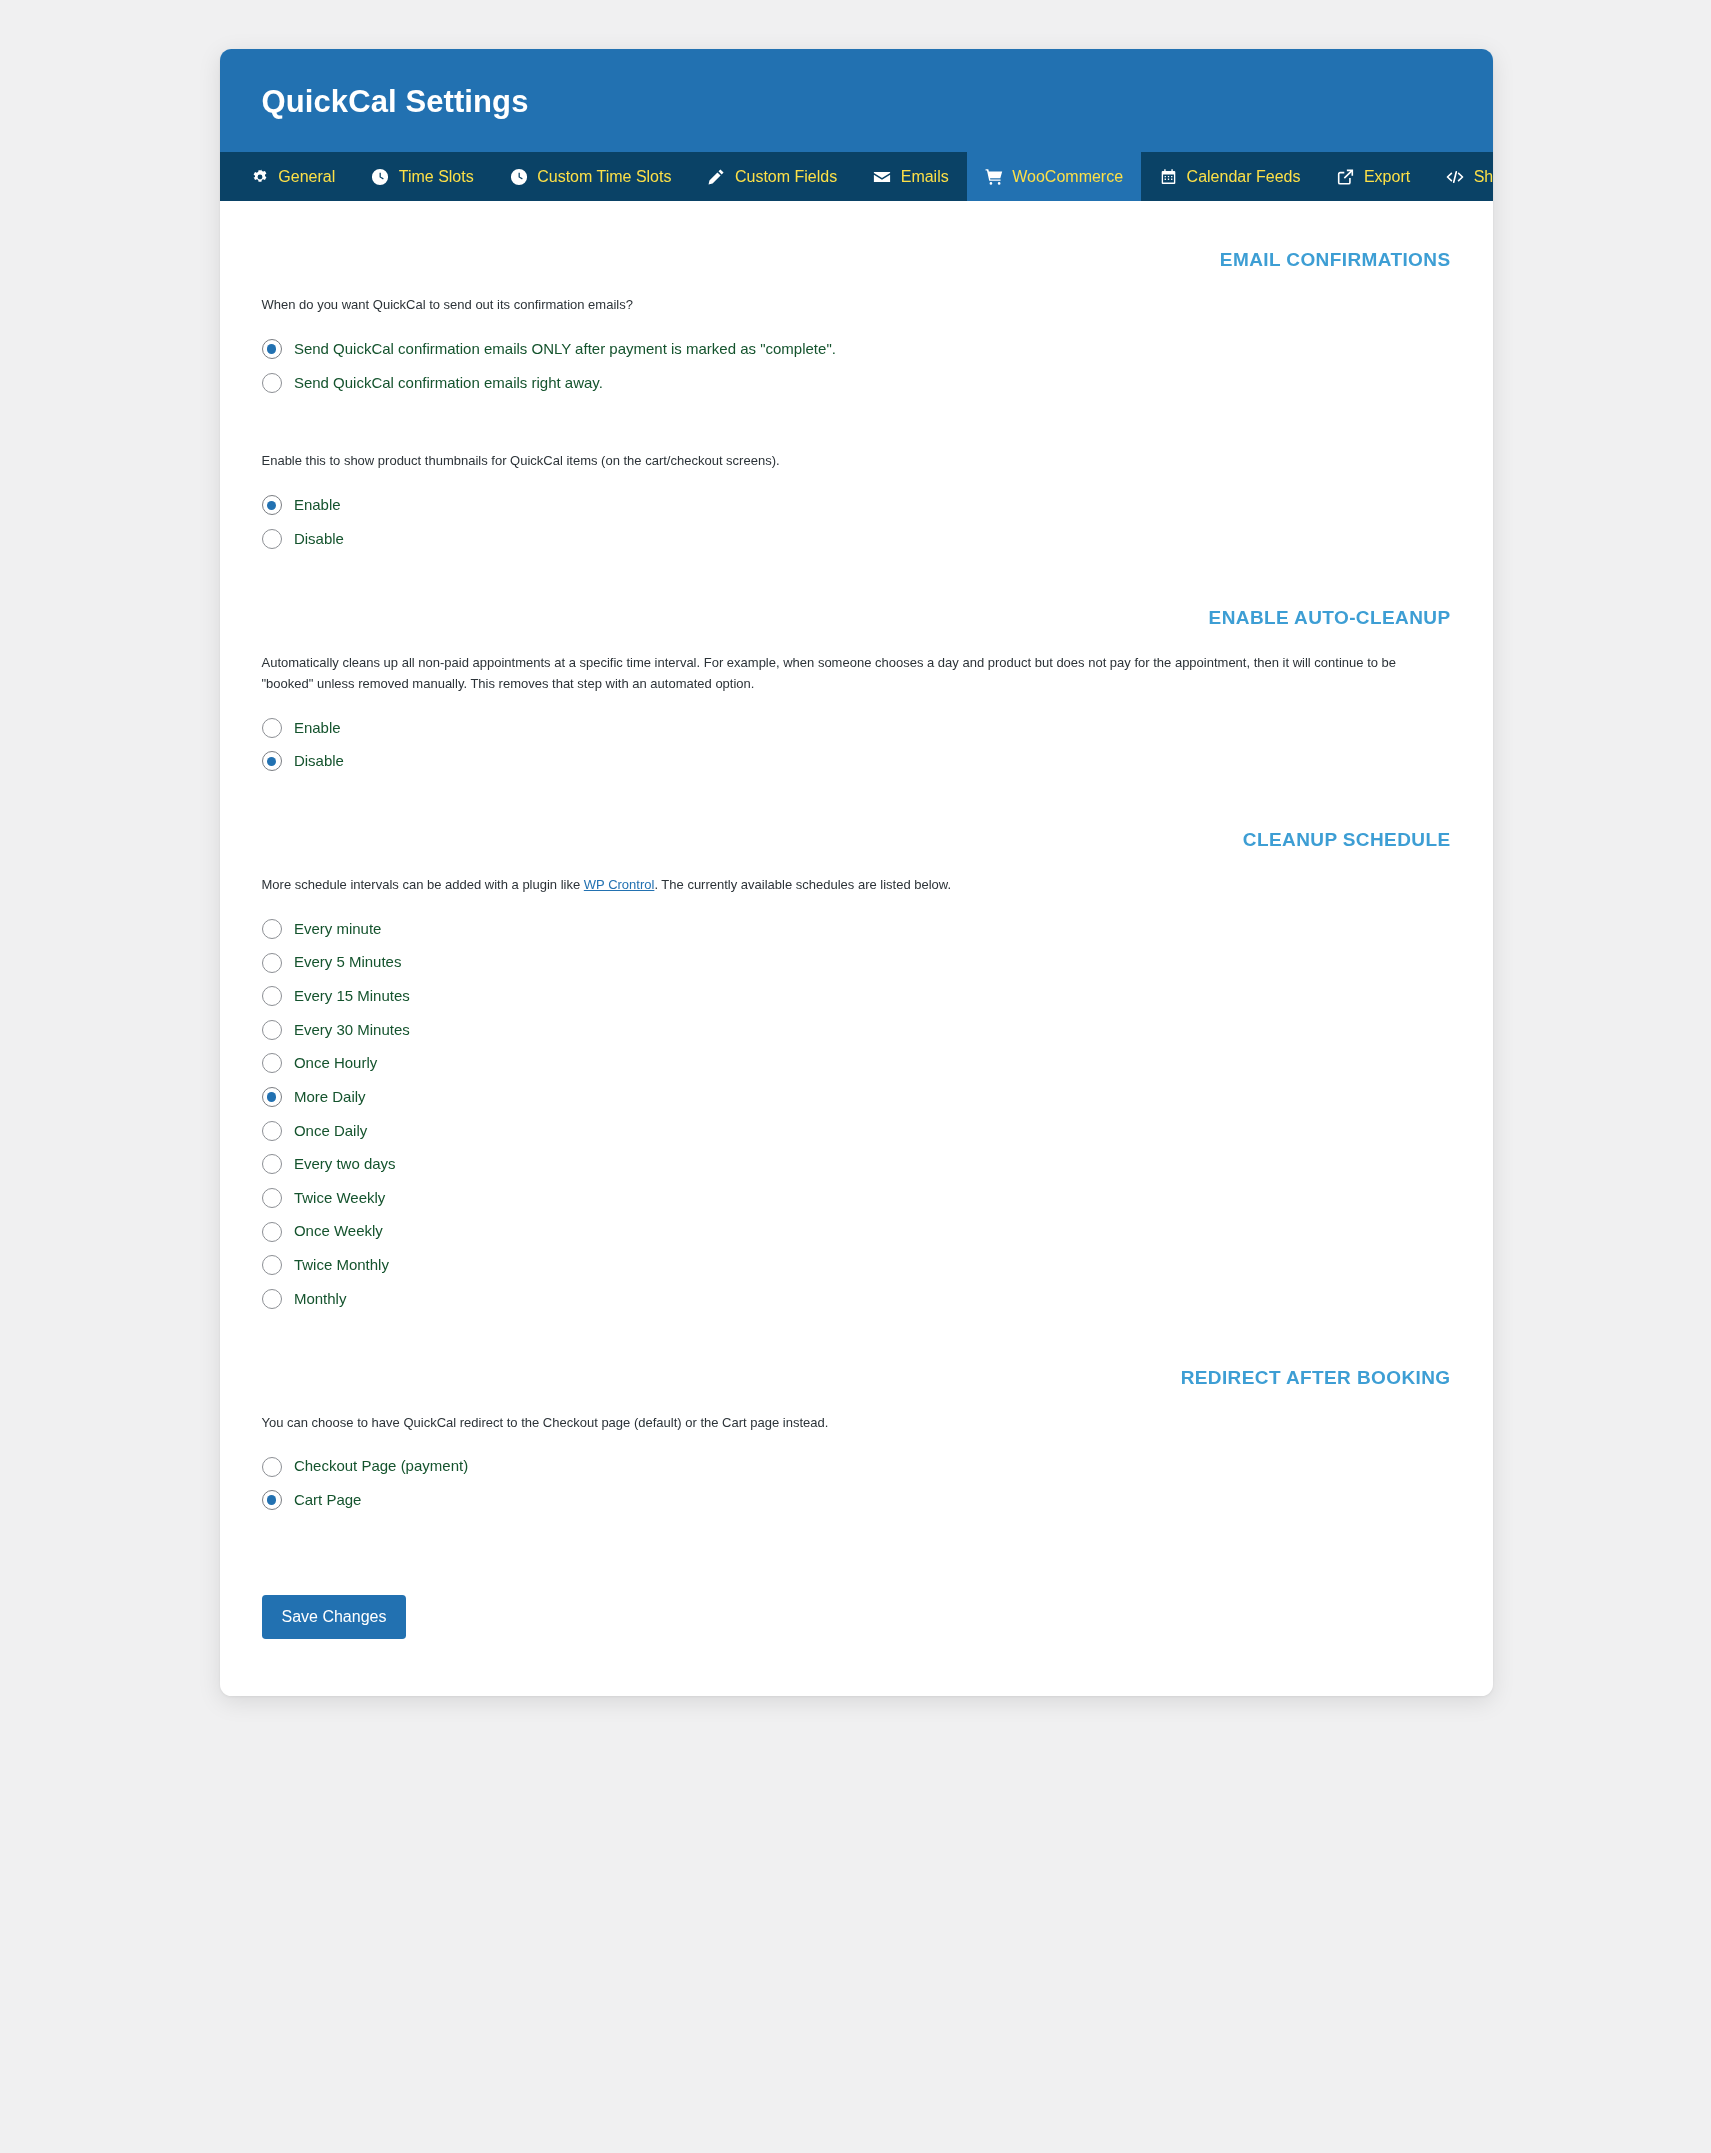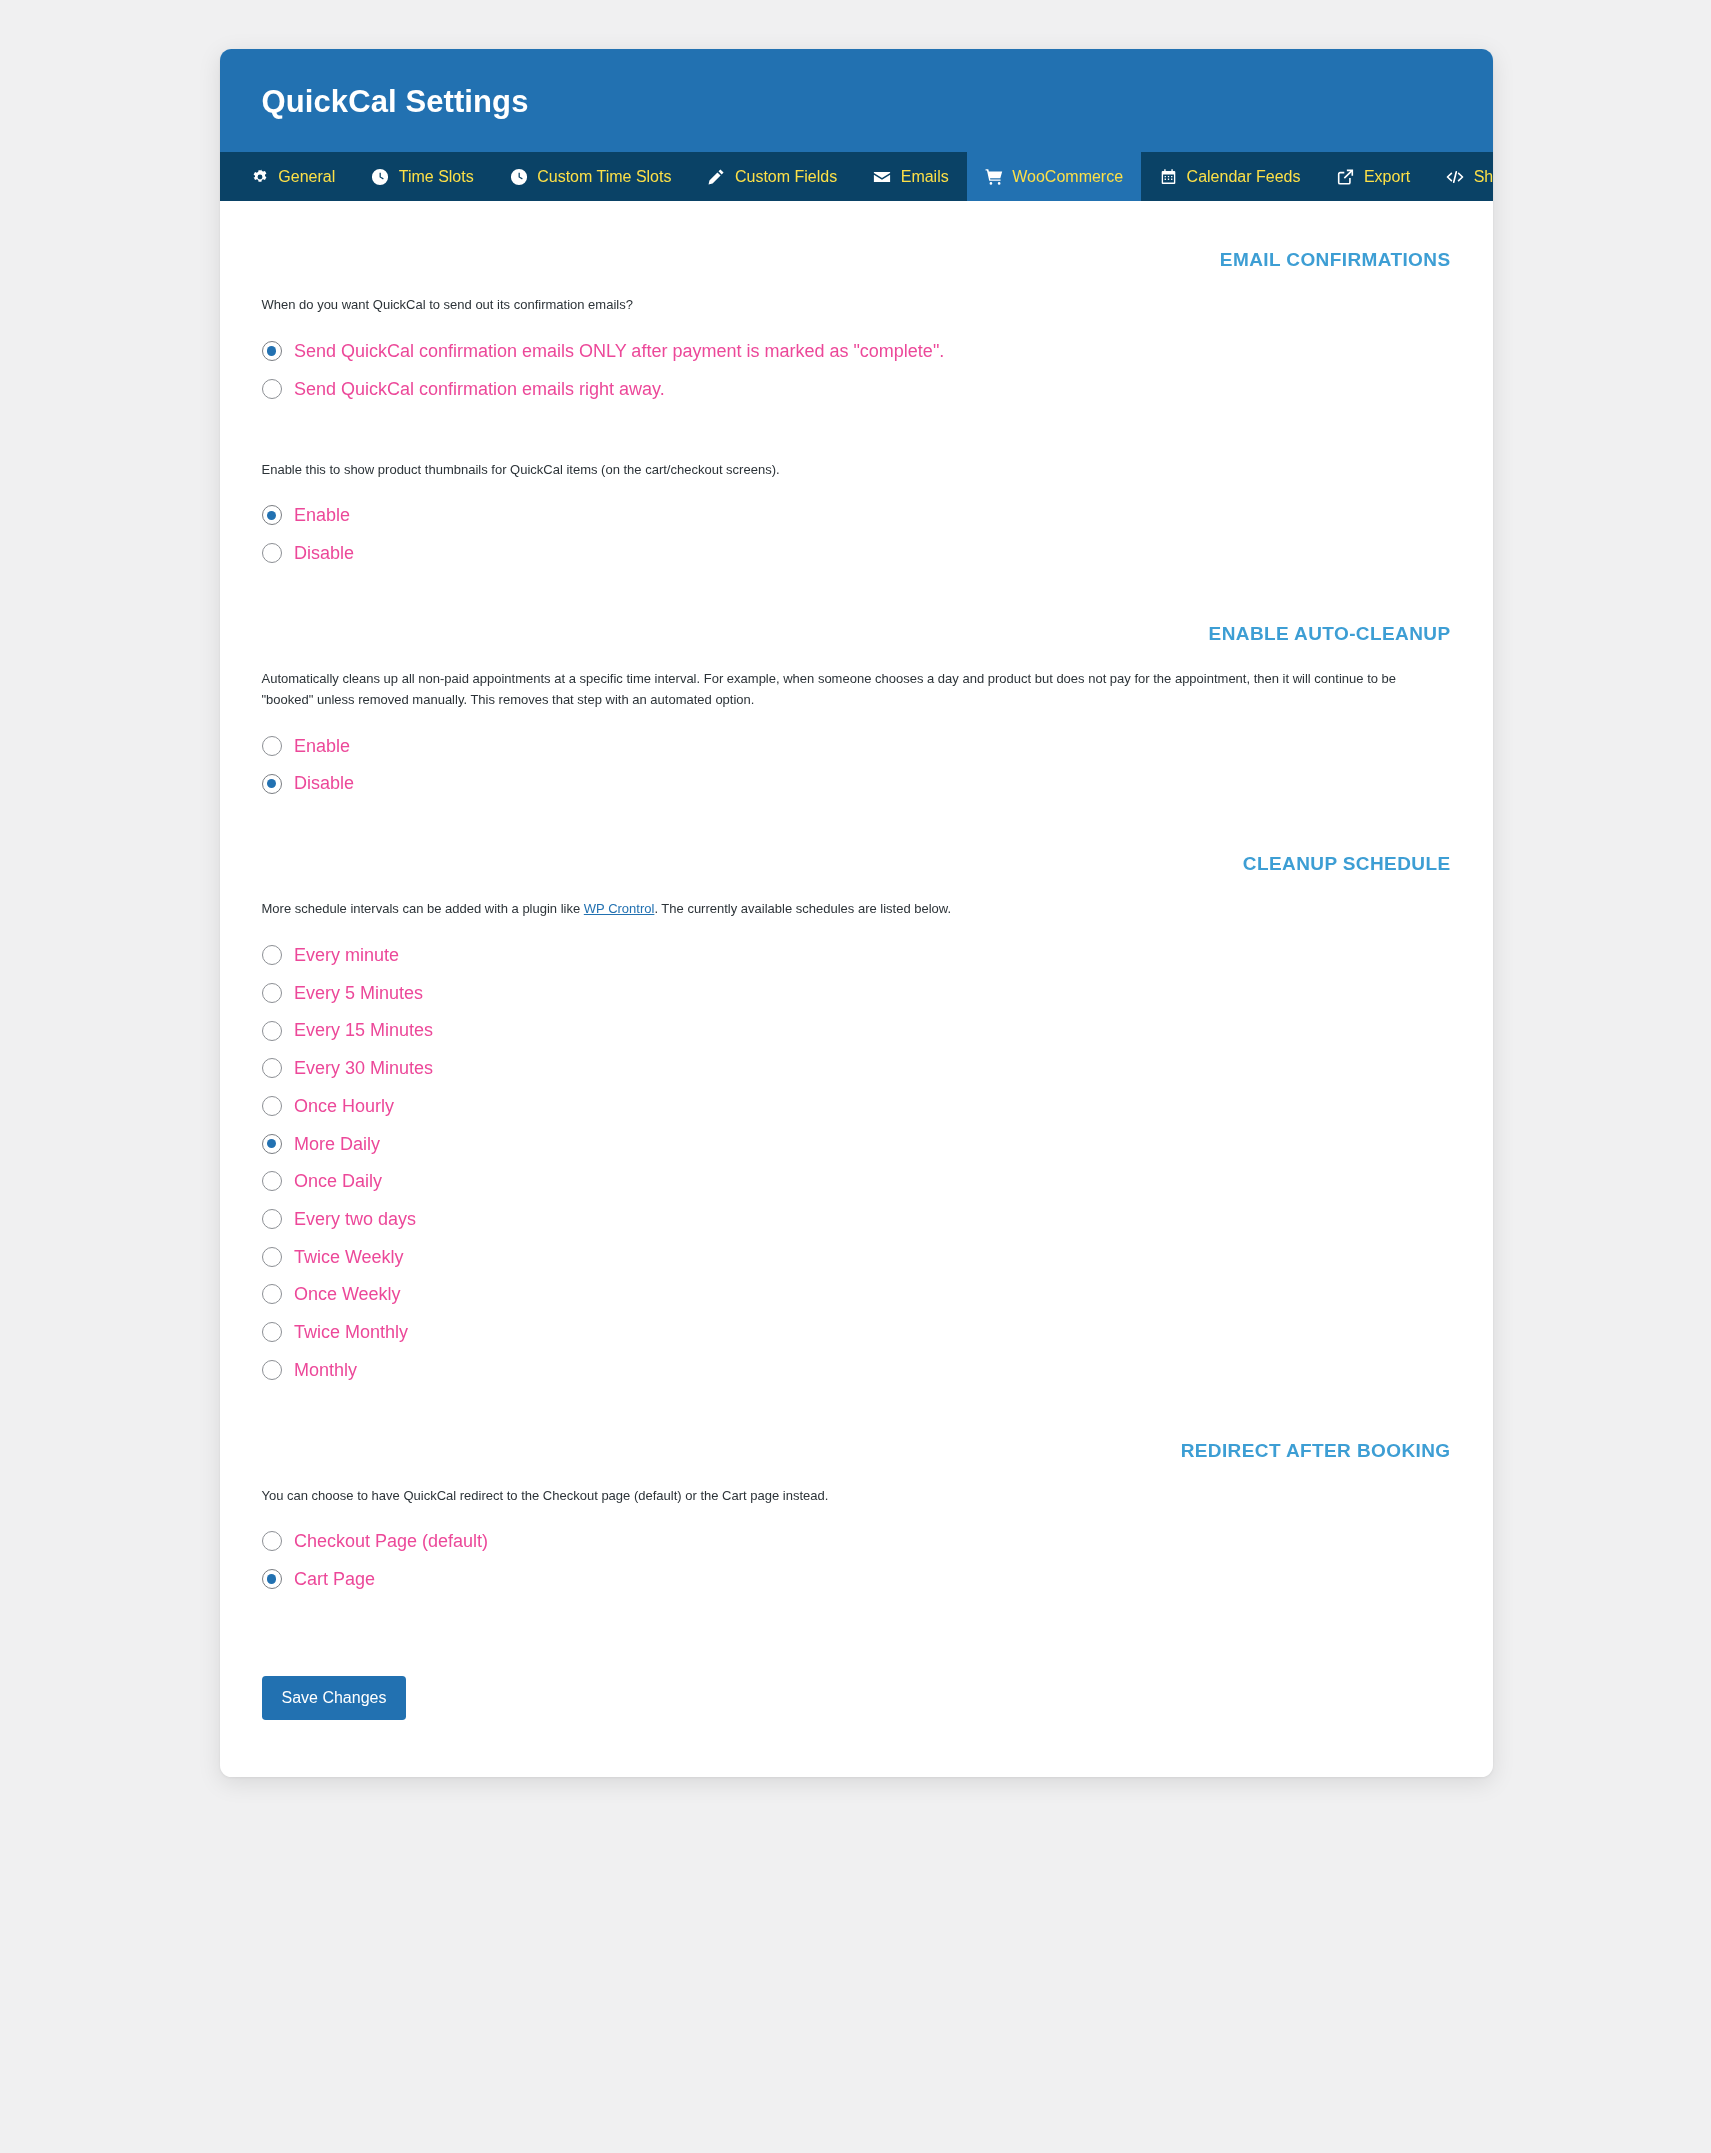--- a/index.html
+++ b/index.html
@@ -134,22 +134,22 @@
     position: absolute;
     left: 50%;
     top: 50%;
     width: 9.5px;
     height: 9.5px;
     margin: -4.8px 0 0 -4.8px;
     border-radius: 50%;
     background: #2271b1;
   }
   .radio-label {
-    color: #ec4899;
-    font-size: 18px;
+    color: #14532d;
+    font-size: 15px;
     line-height: 1.35;
   }
 
   .spacer-before-save { height: 78px; }
 
   .save-button {
     display: inline-block;
     background: #2271b1;
     color: #ffffff;
     border: 0;
@@ -341,21 +341,21 @@
               <span class="radio-mark"></span>
               <span class="radio-label">Monthly</span>
             </label>
           </div>
         </div><div class="section">
           <h2 class="section-title">REDIRECT AFTER BOOKING</h2>
           <p class="section-desc">You can choose to have QuickCal redirect to the Checkout page (default) or the Cart page instead.</p>
           <div class="radio-list">
             <label class="radio-row">
               <span class="radio-mark"></span>
-              <span class="radio-label">Checkout Page (default)</span>
+              <span class="radio-label">Checkout Page (payment)</span>
             </label>
             <label class="radio-row checked">
               <span class="radio-mark"></span>
               <span class="radio-label">Cart Page</span>
             </label>
           </div>
         </div><div class="spacer-before-save"></div><button class="save-button">Save Changes</button></div>
 
   </div>
 </div>

